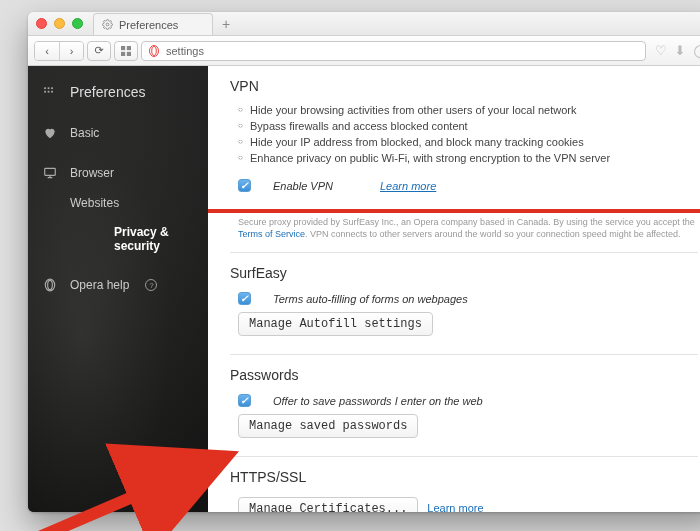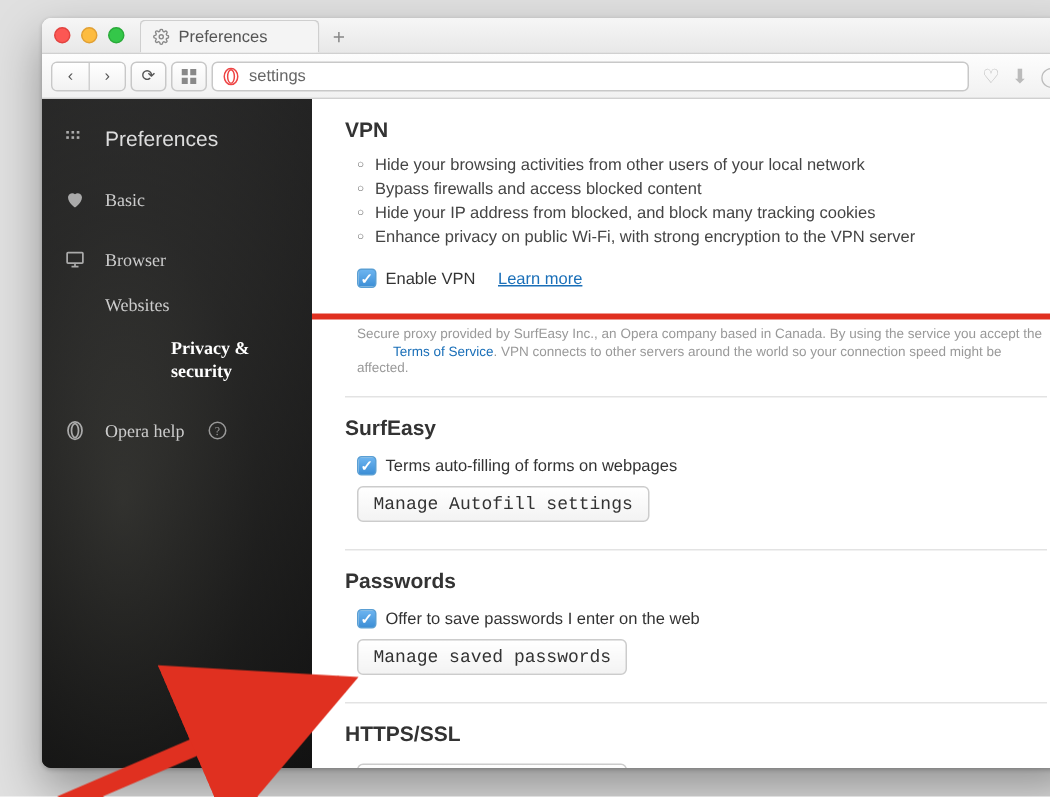--- a/index.html
+++ b/index.html
@@ -66,50 +66,50 @@
 
 .sidebar {
   width: 180px; 
   background-color: #2a2a2a;
   background-image: linear-gradient(rgba(50,50,50,0.55),rgba(15,15,15,0.7)), radial-gradient(ellipse at 30% 60%, #5a5a52 0%, #2a2a28 50%, #111 100%);
   color: #eee;
   padding-top: 10px;
   font-size: 12px;
 }
 .side-title { display: flex; align-items: center; padding: 8px 14px; gap: 12px; font-size: 14px; font-weight: 400; color: #ddd; }
-.side-group { margin-top: 10px; font-family: Liberation Serif, serif; }
+.side-group { margin-top: 10px; }
 .side-item { display: flex; align-items: center; padding: 7px 14px; gap: 12px; color: #ccc; font-size: 12px; cursor: pointer; }
 .side-item.active { font-weight: bold; color: #fff; margin-left: 44px; }
 .side-icon { width: 16px; height: 16px; display: flex; align-items: center; justify-content: center; color: #aaa; flex-shrink: 0; }
 .side-icon svg { width: 14px; height: 14px; }
 .help-q { display: inline-flex; width: 12px; height: 12px; border: 1px solid #999; border-radius: 50%; align-items: center; justify-content: center; font-size: 8px; color: #999; margin-left: 4px; }
 
 .main {
   flex: 1;
   overflow-y: auto;
   padding: 0;
   position: relative;
 }
 .scrollbar-fake { position: absolute; right: 1px; top: 170px; width: 6px; height: 90px; background: #c8c8c8; border-radius: 3px; }
 
 .section { padding: 12px 22px 6px 22px; }
-.section h2 { font-size: 14px; font-weight: bold; color: #333; margin-bottom: 8px; }
+.section h2 { font-size: 14px; font-weight: normal; color: #333; margin-bottom: 8px; }
 .bullets { list-style: none; padding-left: 8px; margin-bottom: 10px; }
 .bullets li { font-size: 11px; color: #444; padding: 2px 0; position: relative; padding-left: 12px; }
 .bullets li::before { content: "○"; position: absolute; left: 0; font-size: 8px; top: 3px; color: #666; }
 
-.chk-row { display: flex; align-items: flex-end; gap: 6px; font-size: 11px; color: #333; padding: 3px 0 3px 8px; }
+.chk-row { display: flex; align-items: flex-end; gap: 22px; font-size: 11px; color: #333; padding: 3px 0 3px 8px; font-style: italic; }
 .chk { width: 13px; height: 13px; border: 1px solid #5a9fd4; border-radius: 3px; background: linear-gradient(#6cb4f0,#3d8fd6); display: flex; align-items: center; justify-content: center; }
 .chk::after { content: "✓"; color: #fff; font-size: 10px; font-weight: bold; }
 .link { color: #1a6fb8; text-decoration: underline; cursor: pointer; font-size: 11px; }
 
 .redbox { border: 4px solid #e03020; margin: -4px 10px 0 -4px; padding-bottom: 8px; }
 
 .fineprint { font-size: 9px; color: #999; padding: 4px 22px 0 30px; line-height: 1.3; }
-.fineprint a { color: #1a6fb8; margin-left: 24px; }
+.fineprint a { color: #1a6fb8; }
 
 hr.sep { border: none; border-top: 1px solid #e3e3e3; margin: 12px 22px 0 22px; }
 
 .btn {
   display: inline-block;
   font-size: 12px; color: #333;
   padding: 4px 10px;
   border: 1px solid #ccc; border-radius: 4px;
   background: linear-gradient(#fff,#f3f3f3);
   cursor: pointer; margin: 4px 0 0 8px; font-family: Liberation Mono, monospace;

